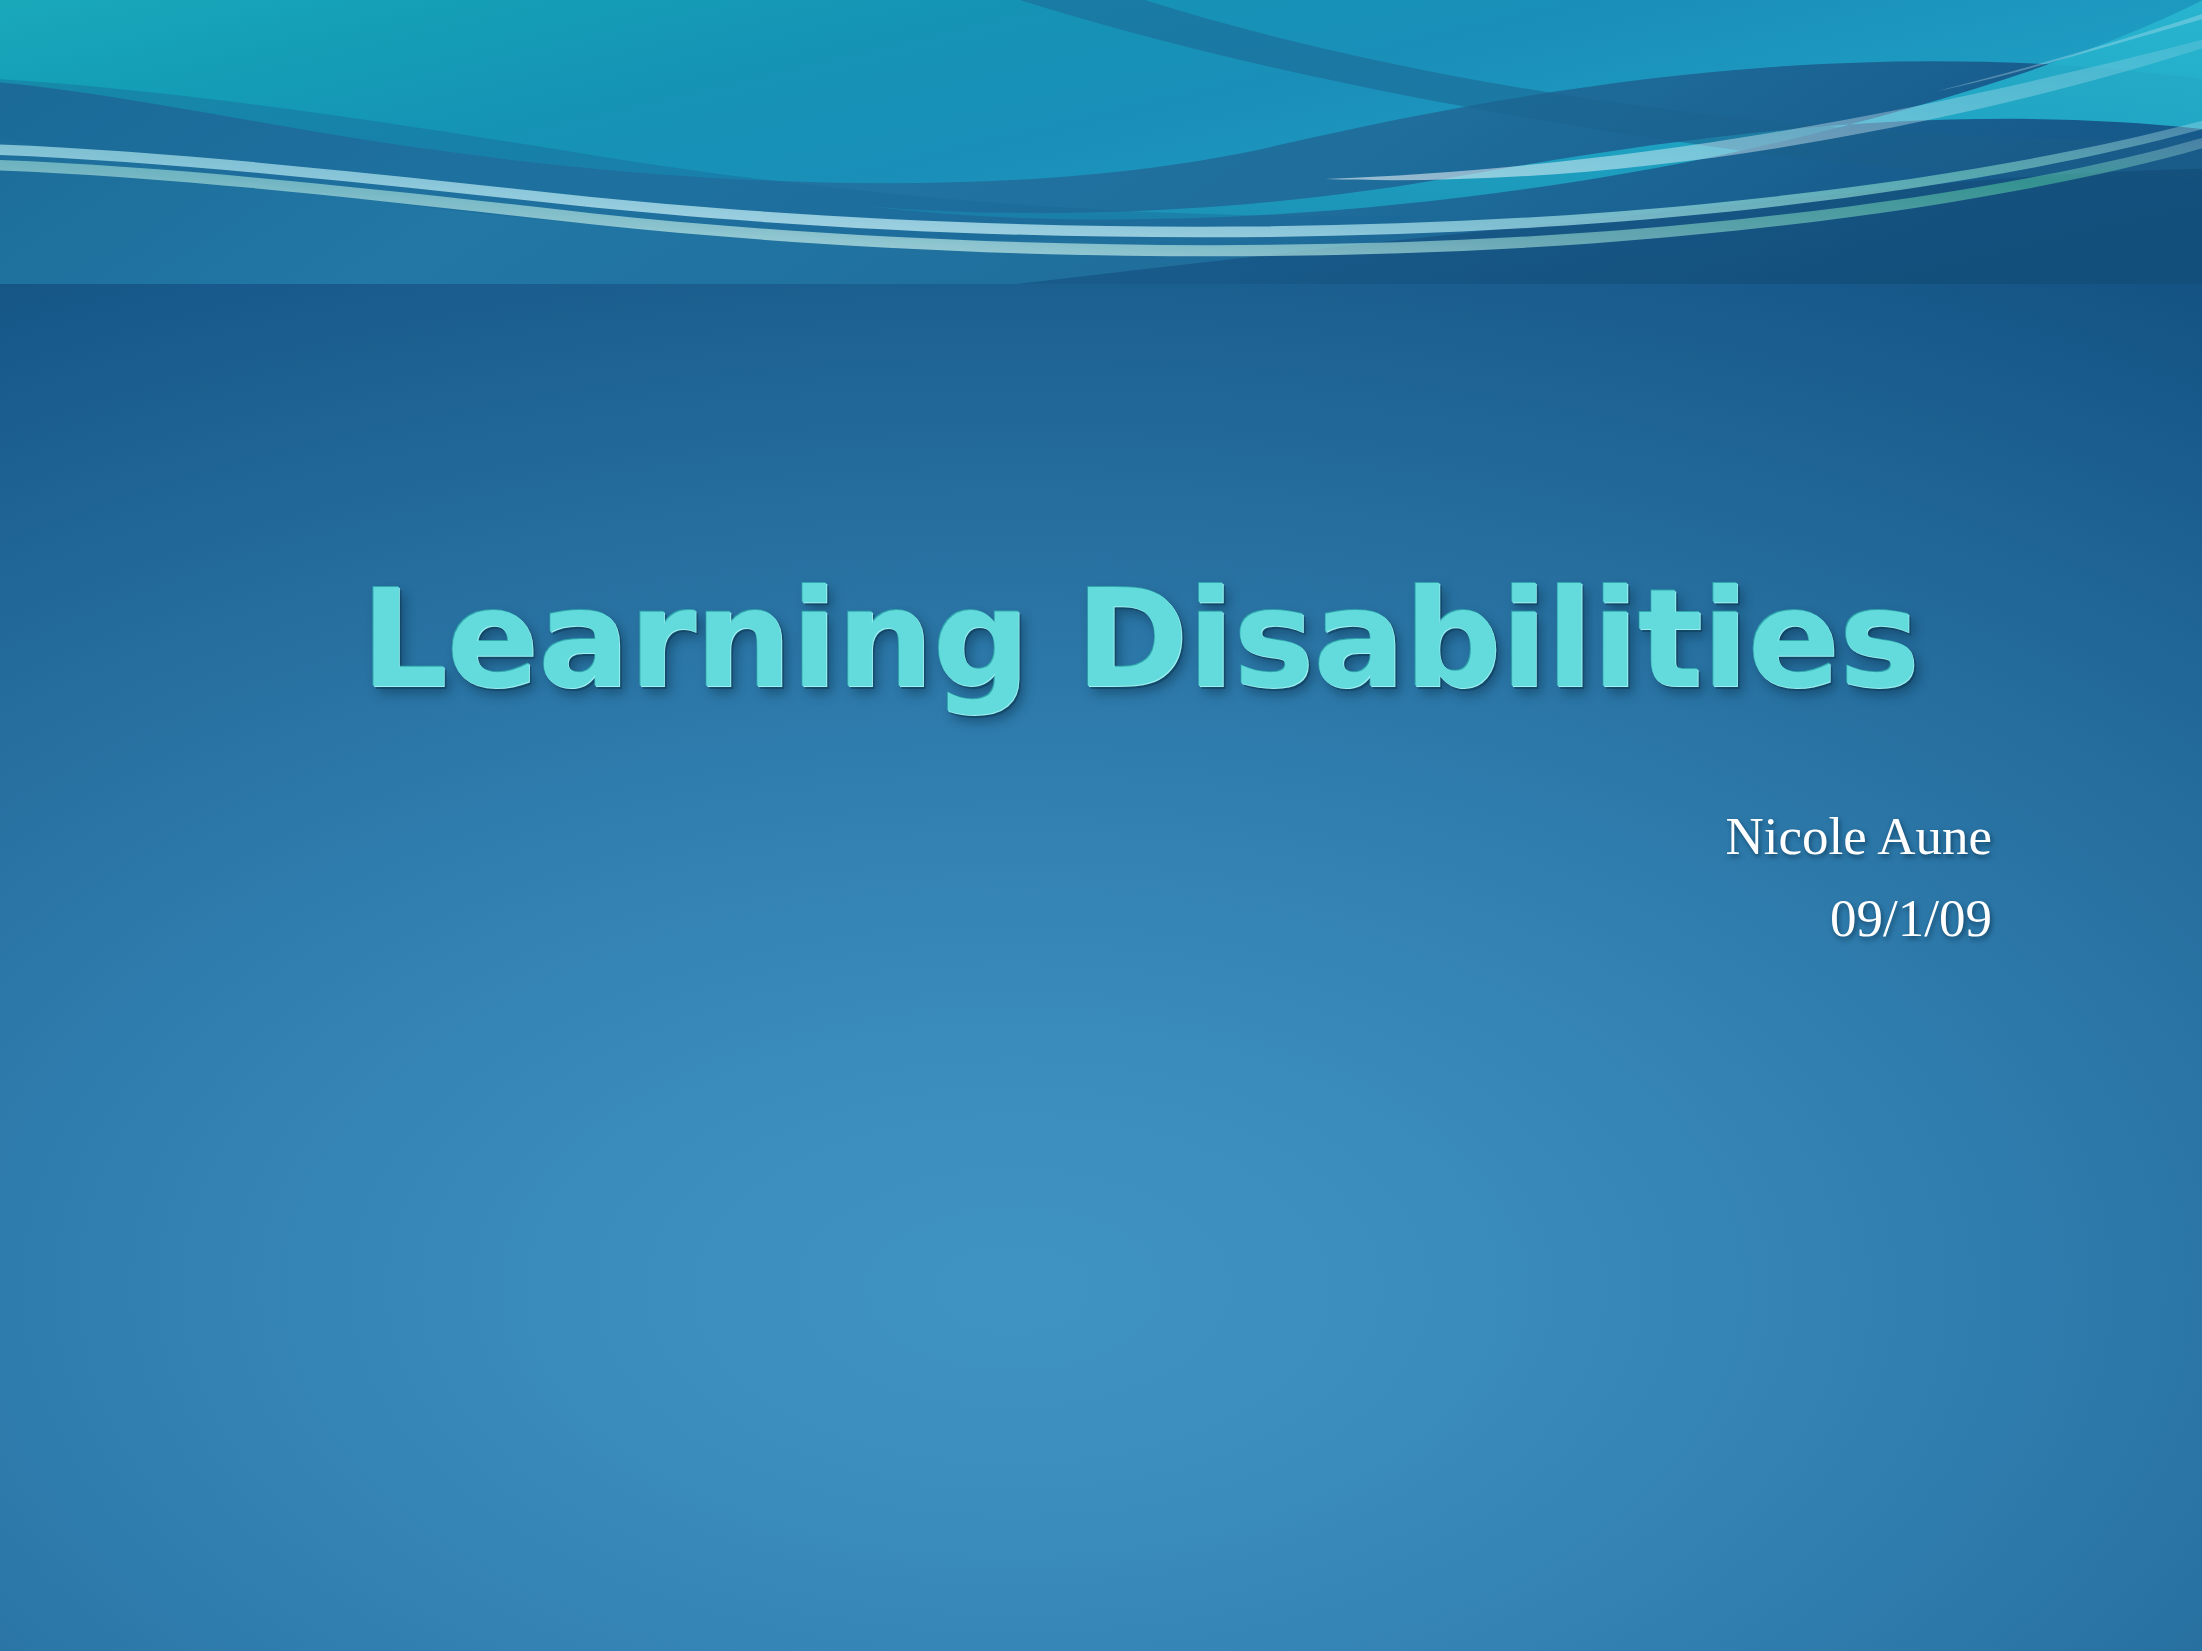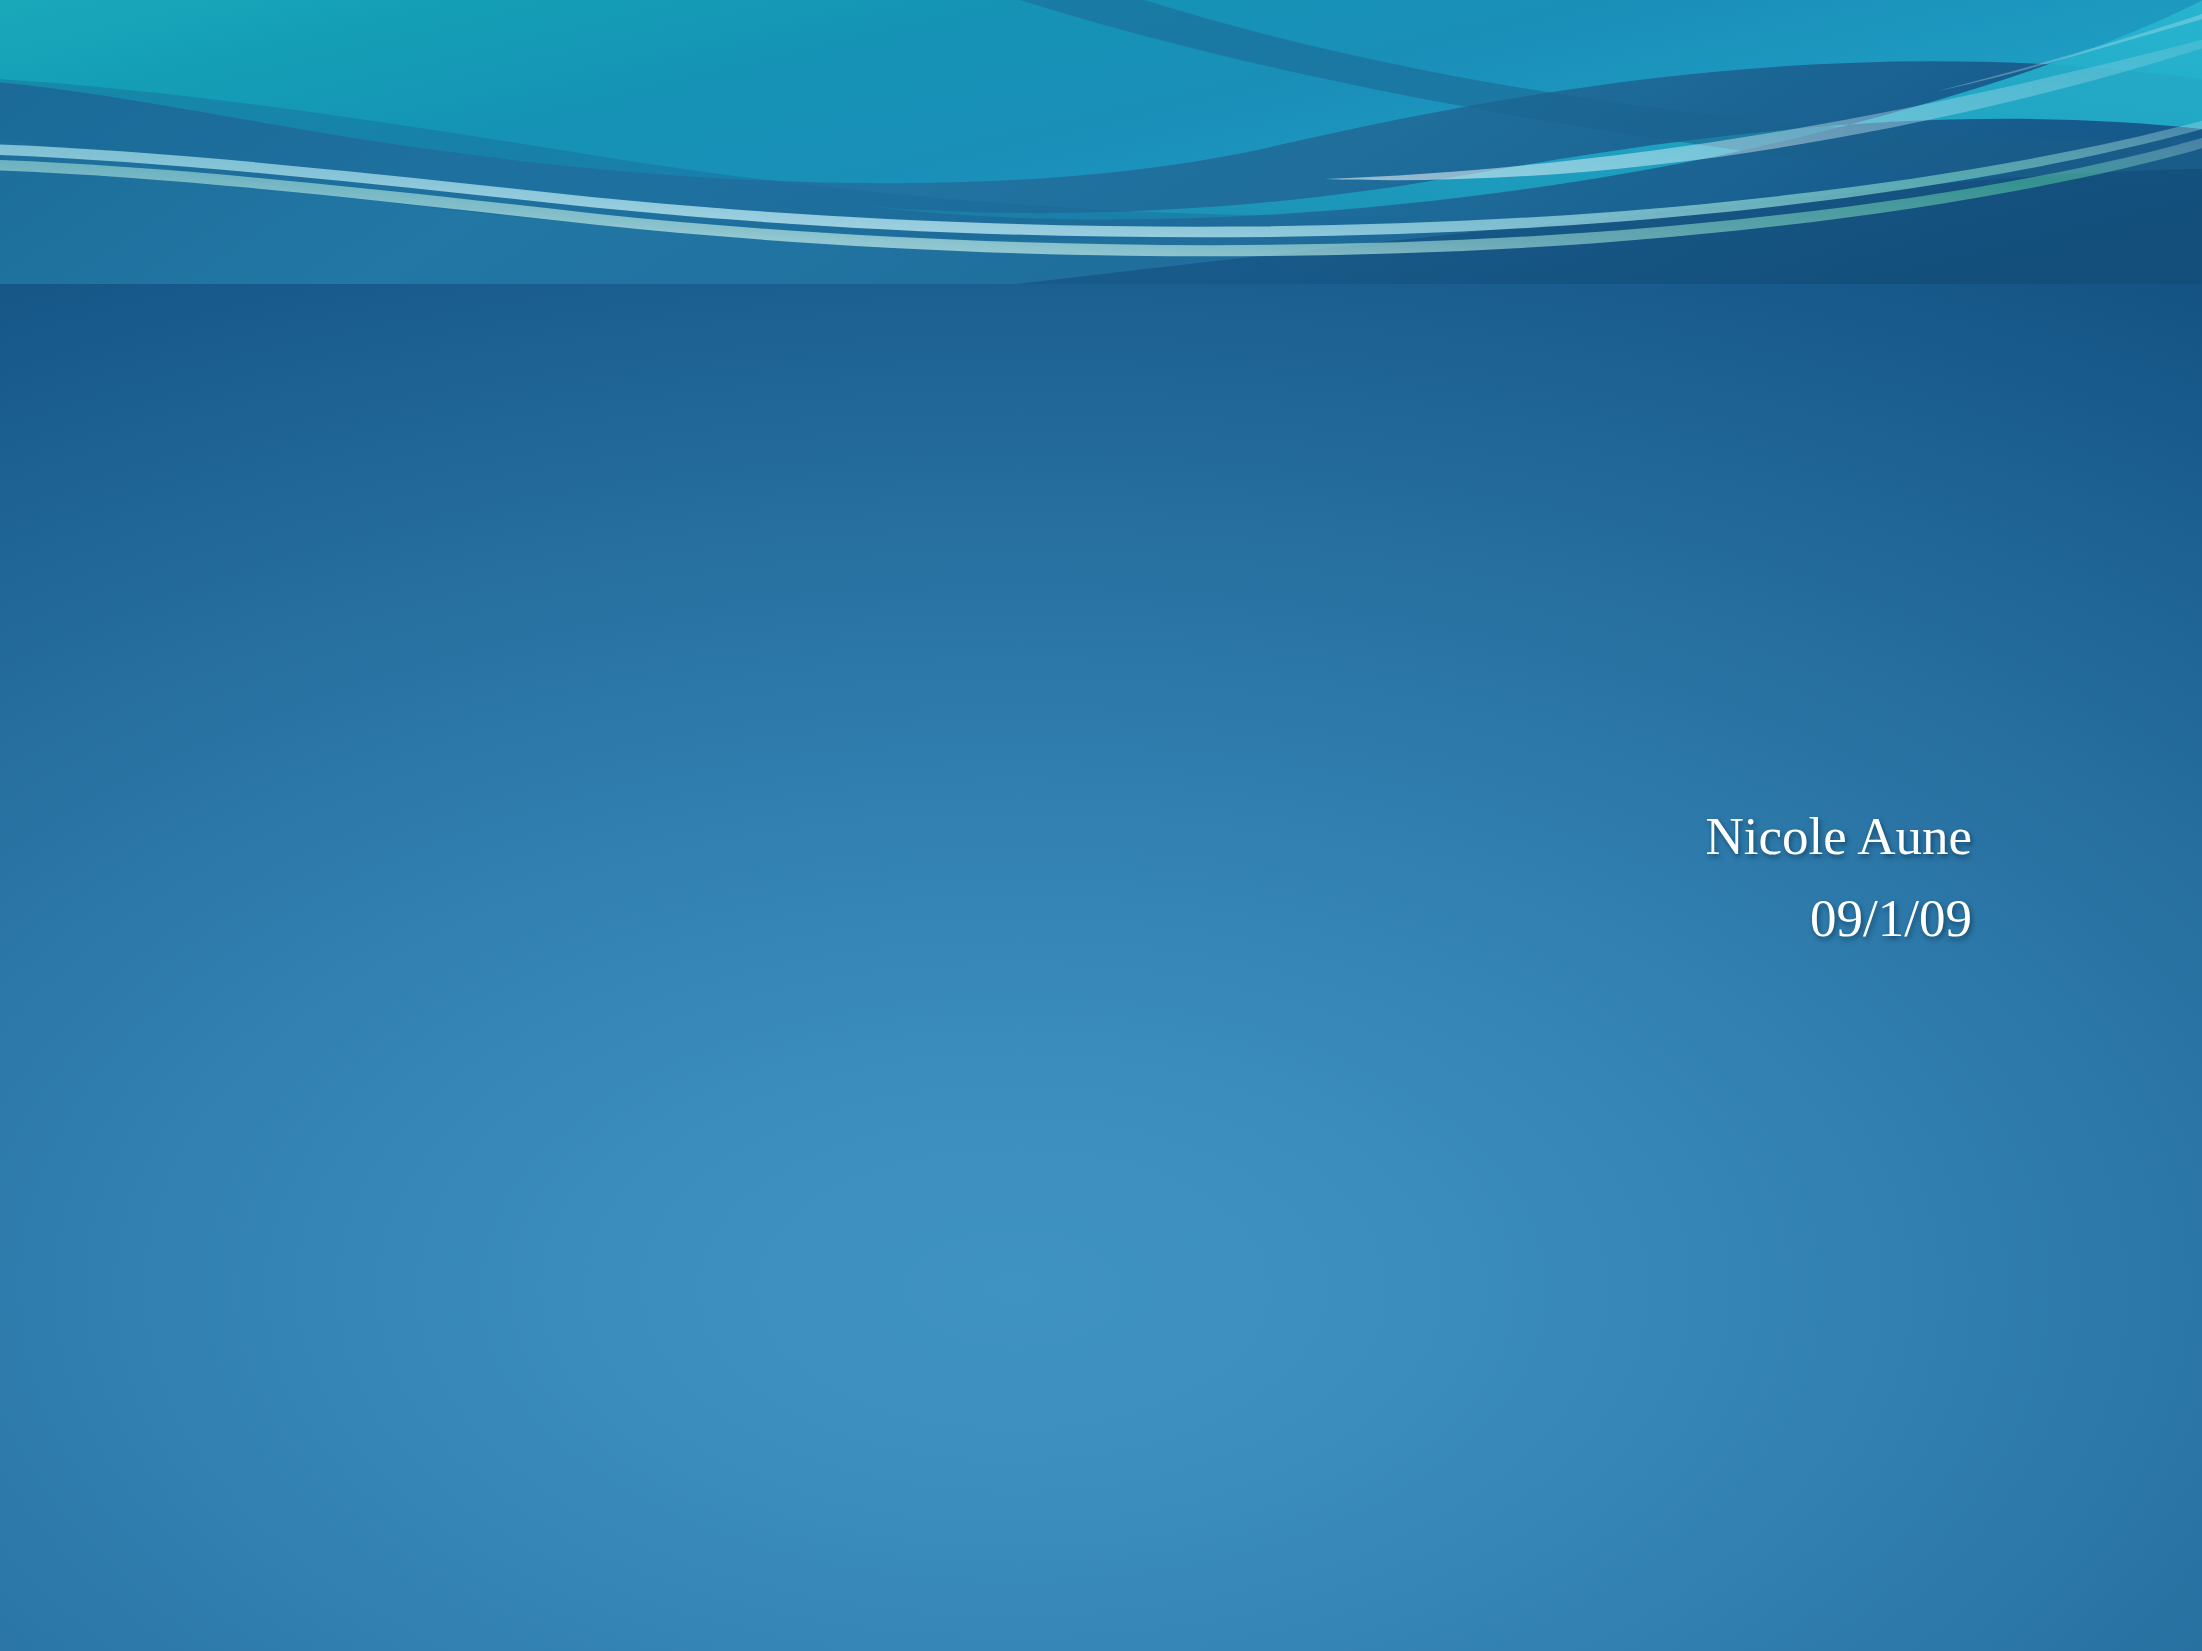--- a/index.html
+++ b/index.html
@@ -56,21 +56,21 @@
     text-shadow:
        0.9px  0.9px 0 #9ff0f1,
       -0.9px -0.9px 0 #2fa7ad,
        2.6px  3.4px 0 rgba(9,58,86,0.50),
        5.2px  6.9px 12px rgba(6,40,62,0.45);
   }
 
   
   #subtitle-block {
     position: absolute;
-    left: 967px;
+    left: 987px;
     top: 804px;
     width: 1005px;
     text-align: right;
   }
   .subtitle-line {
     margin: 0 0 17px 0;
     font-family: "Liberation Serif", serif;
     font-weight: 400;
     font-size: 53px;
     line-height: 1.22;
@@ -187,20 +187,23 @@
                C 1880,184 1700,202 1540,208
                C 1710,214 1900,200 2090,168
                C 2280,136 2440,94 2560,56 Z" fill="url(#gAccentC)"></path>
 
       <path d="M 2560,16
                C 2470,46 2360,78 2250,106
                C 2330,90 2440,56 2560,22 Z" fill="#d6f0f7" opacity="0.30"></path>
     </svg>
   </div>
 
+  <div id="title-block">
+    <h1 id="slide-title">Learning Disabilities</h1>
+  </div>
 
   <div id="subtitle-block">
     <p class="subtitle-line">Nicole Aune</p>
     <p class="subtitle-line">09/1/09</p>
   </div>
 
 </div>
 
 
 </body></html>

